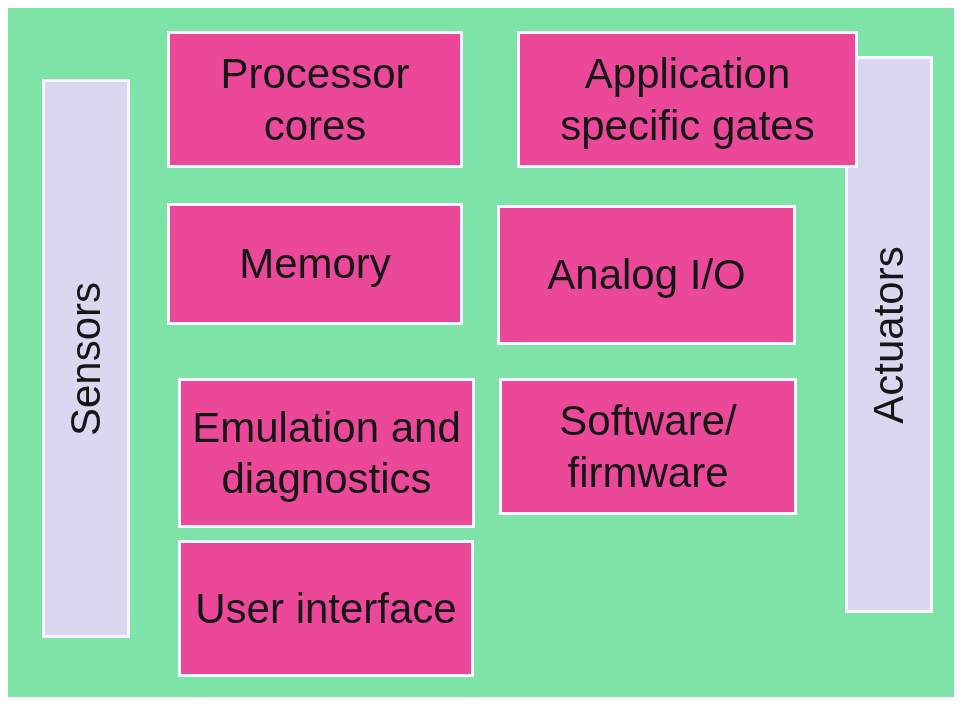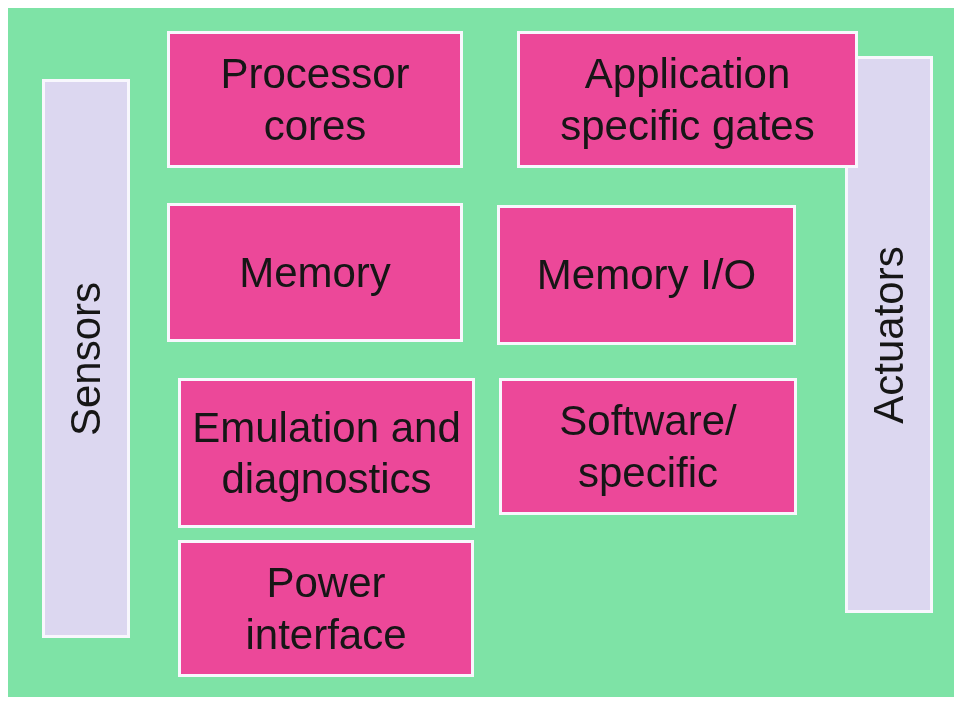--- a/index.html
+++ b/index.html
@@ -50,21 +50,21 @@
   .side .vtext {
     transform: rotate(-90deg);
     white-space: nowrap;
     color: #161616;
     font-size: 42px;
   }
   .side-left  { left: 42px;  top: 79px; width: 88px; height: 559px; }
   .side-right { left: 845px; top: 56px; width: 88px; height: 557px; }
   
   .b-r1c1 { left: 167px; top: 31px;  width: 296px; height: 137px; }
-  .b-r2c1 { left: 167px; top: 203px; width: 296px; height: 139px; }
+  .b-r2c1 { left: 167px; top: 203px; width: 296px; height: 122px; }
   .b-r3c1 { left: 178px; top: 378px; width: 297px; height: 150px; }
   .b-r4c1 { left: 178px; top: 540px; width: 296px; height: 137px; }
   
   .b-r1c2 { left: 497px; top: 31px;  width: 341px; height: 137px; margin-left: 20px; }
   .b-r2c2 { left: 497px; top: 205px; width: 299px; height: 140px; }
   .b-r3c2 { left: 499px; top: 378px; width: 298px; height: 137px; }
   .b-r4c2 { left: 499px; top: 539px; width: 297px; height: 139px; }
 </style>
 </head>
 <body>
@@ -88,30 +88,30 @@
   <div class="block b-r1c2">
     <span>Application
 specific gates</span>
   </div>
 
   <div class="block b-r2c1">
     <span>Memory</span>
   </div>
 
   <div class="block b-r2c2">
-    <span>Memory I/O</span>
+    <span>Analog I/O</span>
   </div>
 
   <div class="block b-r3c1">
     <span>Emulation and
 diagnostics</span>
   </div>
 
   <div class="block b-r3c2">
     <span>Software/
-specific</span>
+firmware</span>
   </div>
 
   <div class="block b-r4c1">
-    <span>Power interface</span>
+    <span>User interface</span>
   </div>
 
 </div>
 
 </body></html>

